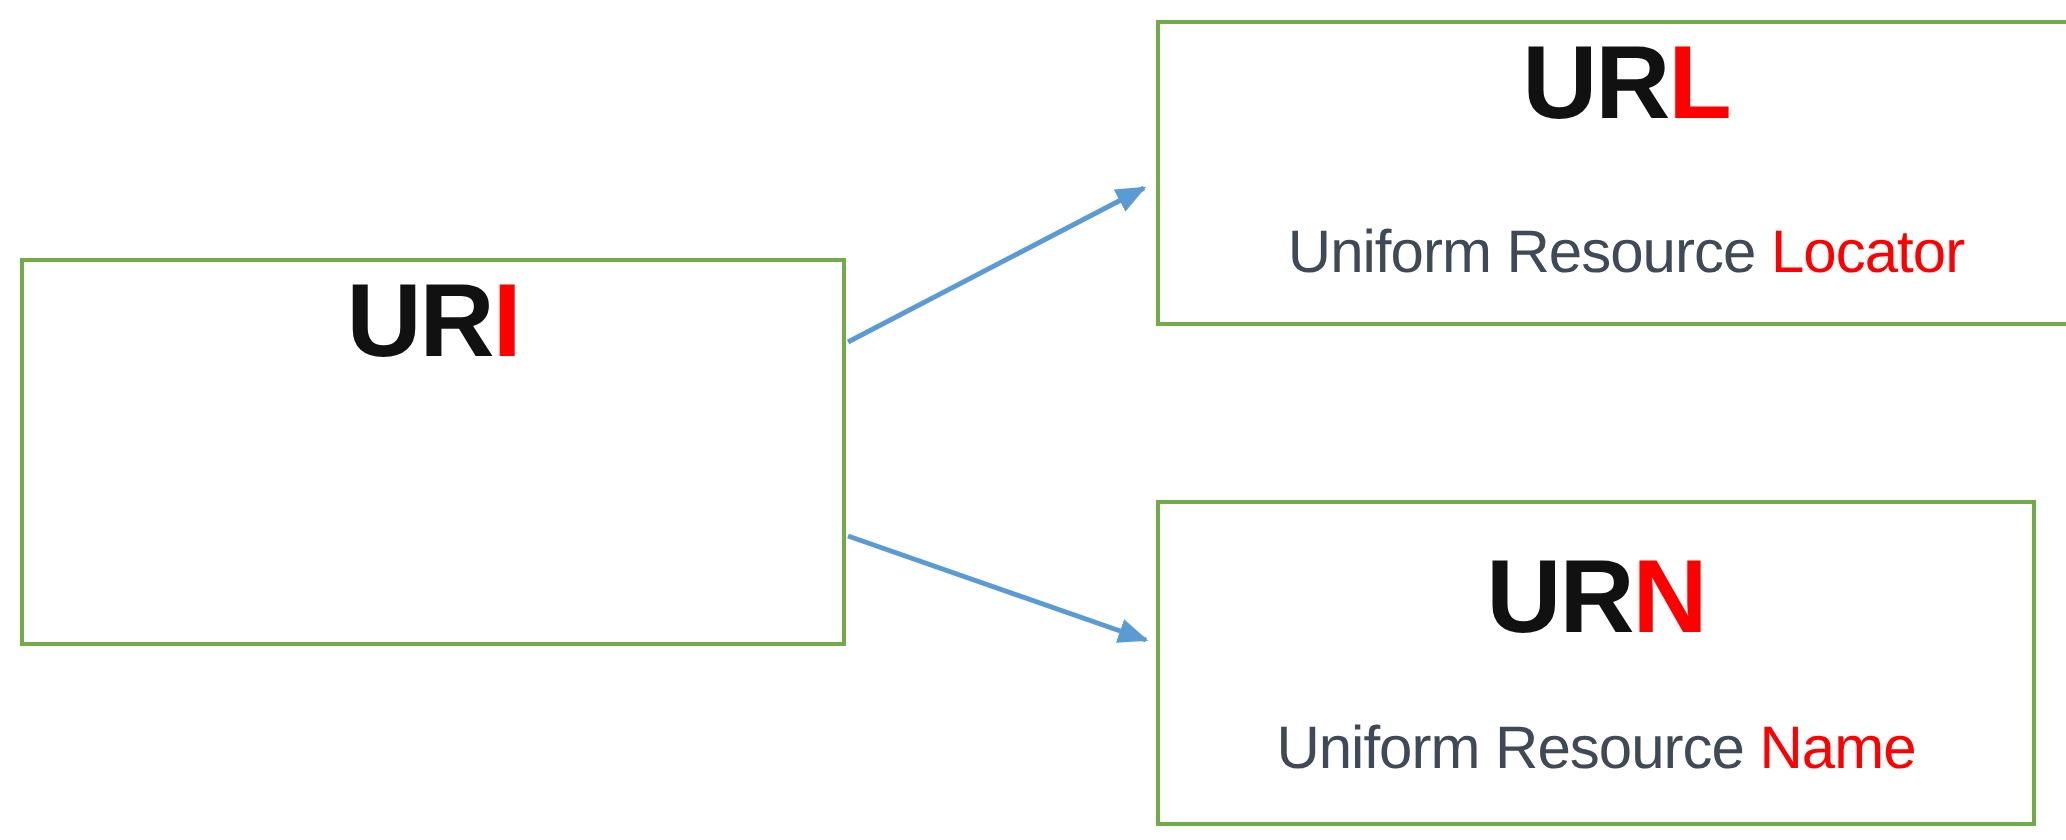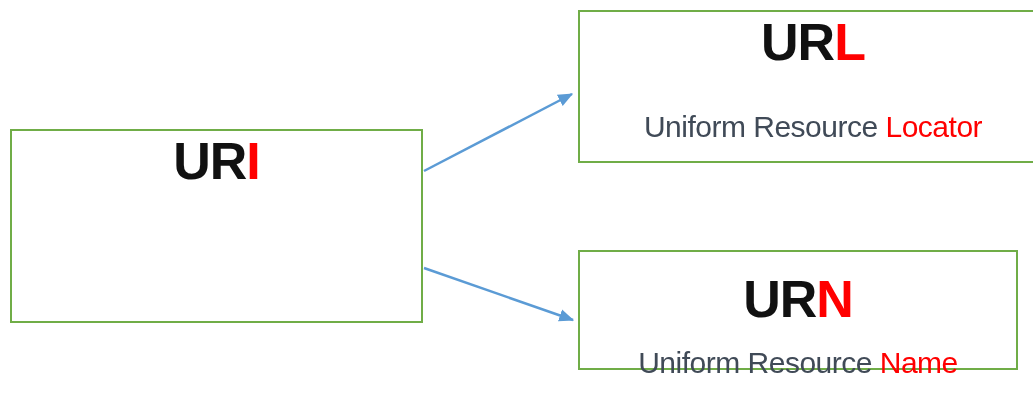--- a/index.html
+++ b/index.html
@@ -27,21 +27,21 @@
     position: absolute;
     box-sizing: border-box;
     border: 2px solid var(--box-border, #70AD47);
     background: #ffffff;
     display: flex;
     flex-direction: column;
     align-items: center;
   }
   .node-uri { left: 10px;  top: 129px; width: 413px; height: 194px; }
   .node-url { left: 578px; top: 10px;  width: 470px; height: 153px; }
-  .node-urn { left: 578px; top: 250px; width: 440px; height: 120px; padding-top: 17px; }
+  .node-urn { left: 578px; top: 250px; width: 440px; height: 163px; padding-top: 17px; gap: 12px; }
 
   .acronym {
     font-size: 52px;
     font-weight: bold;
     line-height: 60px;
     letter-spacing: -1px;
     color: var(--heading-color, #111111);
     white-space: nowrap;
   }
   .node-uri .label { margin-top: 34px; }

